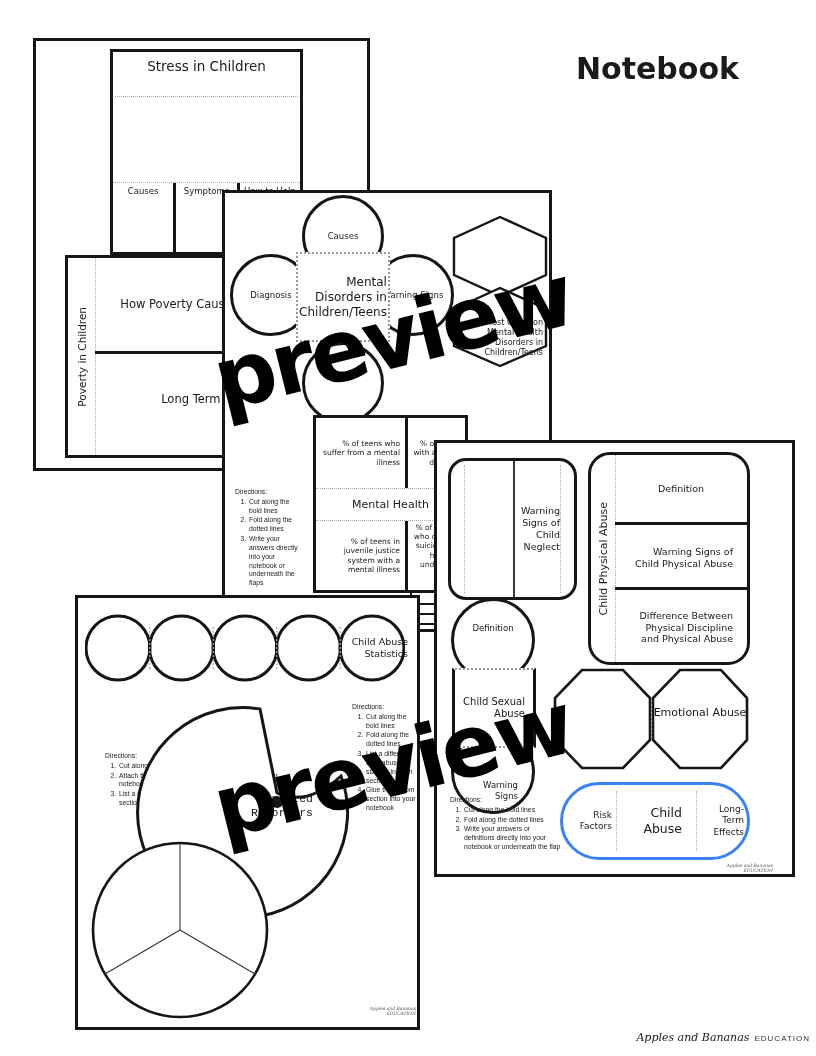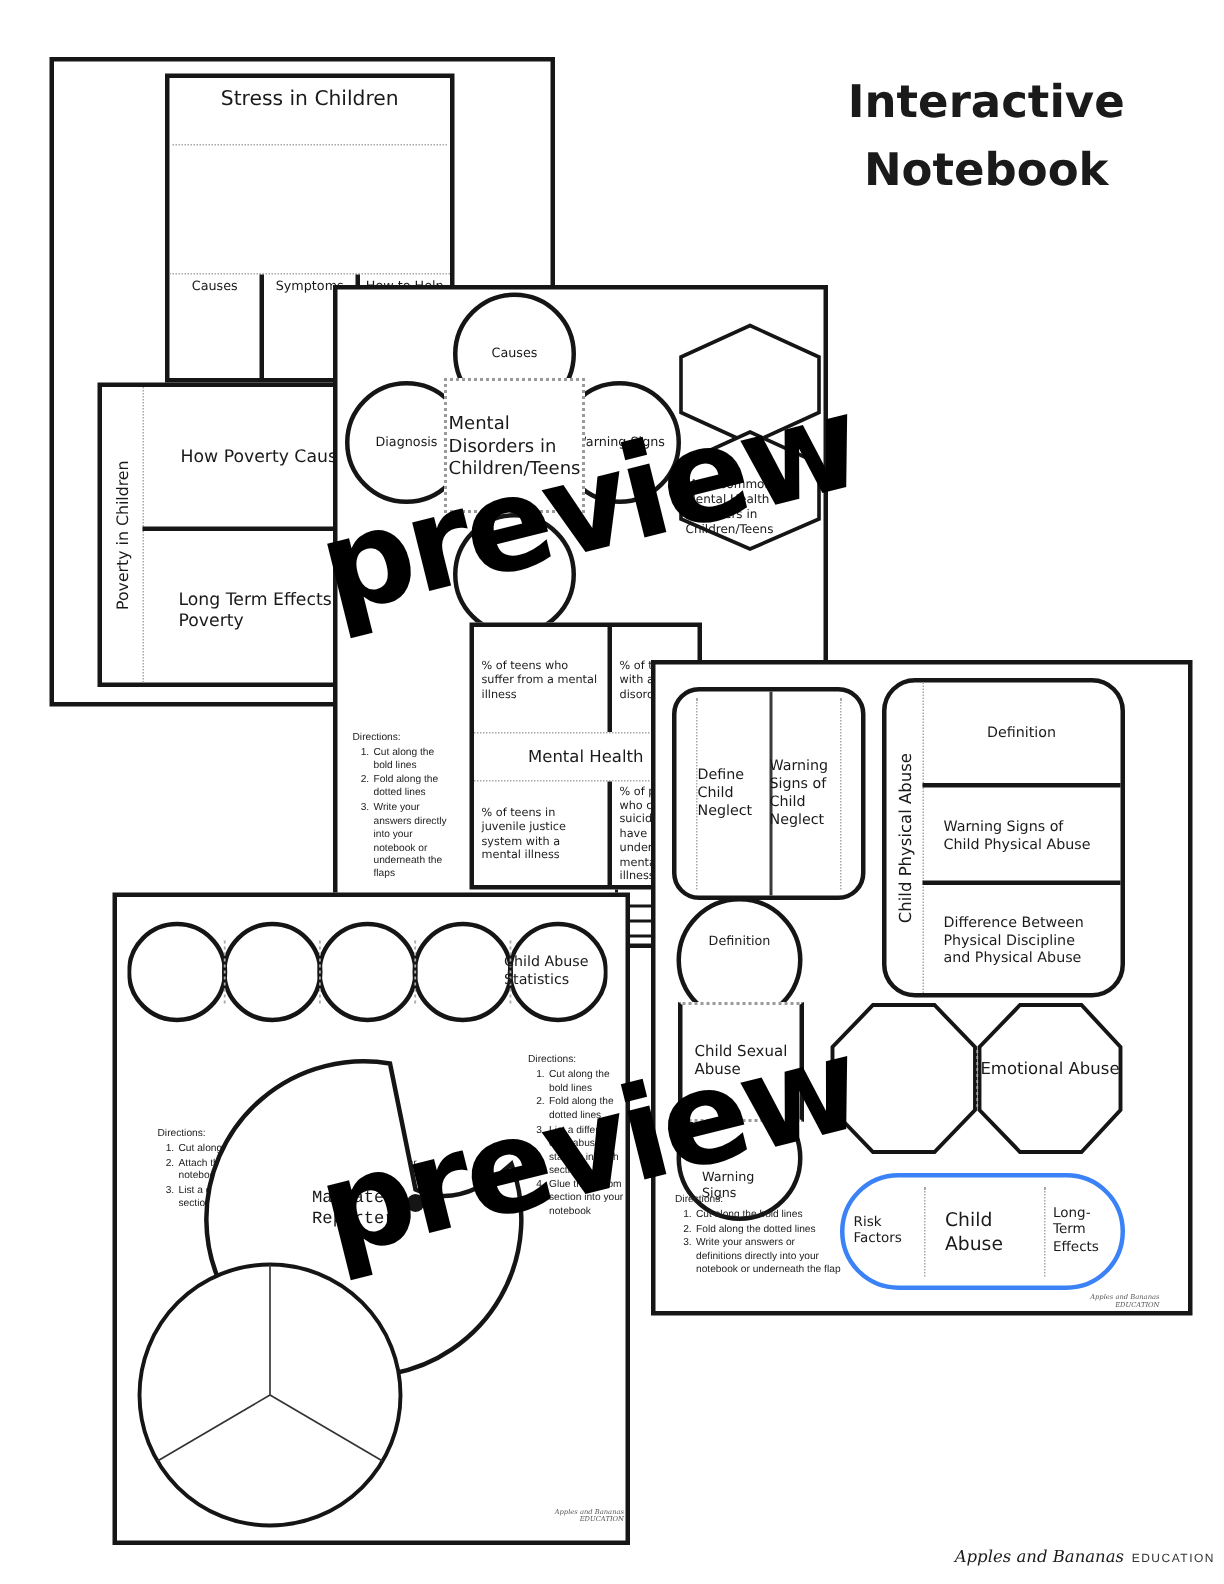--- a/index.html
+++ b/index.html
@@ -1,20 +1,20 @@
 <!DOCTYPE html>
 <html><head>
 <meta charset="utf-8">
 <style>
   html,body{margin:0;padding:0;background:#fff;}
   #stage{position:relative;width:816px;height:1056px;background:#fff;overflow:hidden;
          font-family:"DejaVu Sans",sans-serif;color:#1a1a1a;}
   .page{position:absolute;background:#fff;border:3px solid #161616;box-sizing:border-box;}
   .abs{position:absolute;box-sizing:border-box;}
-  .lbl{display:flex;align-items:center;justify-content:center;text-align:left;line-height:1.25;}
+  .lbl{display:flex;align-items:center;justify-content:center;text-align:right;line-height:1.25;}
   .c{position:absolute;border:3px solid #151515;border-radius:50%;box-sizing:border-box;}
   .dotv{border-left:1.5px dotted #a8a8a8;}
   .doth{border-top:1.5px dotted #a8a8a8;}
   .strip{position:absolute;display:flex;align-items:center;justify-content:center;}
   .vlabel{writing-mode:vertical-rl;transform:rotate(180deg);white-space:nowrap;}
   .dirs{position:absolute;font-family:"Liberation Sans",sans-serif;font-size:6.8px;line-height:1.3;color:#222;}
   .dirs .h{margin:0 0 1px 0;}
   .dirs ol{margin:0;padding:0 0 0 13px;}
   .dirs li{margin:0 0 1px 0;padding-left:1px;}
   .rounded{border:3px solid #161616;border-radius:20px;background:#fff;}
@@ -138,21 +138,20 @@
     <div class="abs lbl" style="left:130px;top:190px;width:105px;height:36px;font-size:11.5px;font-family:Liberation Mono, monospace;">Mandated Reporters</div>
     <div class="minibrand" style="left:262px;top:408px;width:76px;">Apples and Bananas EDUCATION</div>
   </div>
 
   <div class="page" style="left:434px;top:440px;width:361px;height:437px;z-index:40;">
 
     <div class="abs rounded" style="left:11px;top:15px;width:129px;height:142px;border-radius:18px;">
       <div class="abs dotv" style="left:13px;top:4px;bottom:4px;"></div>
       <div class="abs dotv" style="right:13px;top:4px;bottom:4px;"></div>
       <div class="abs" style="left:50%;top:0;bottom:0;border-left:2.5px solid #3a3a3a;"></div>
-      <div class="abs lbl" style="left:14px;top:0;bottom:0;width:47px;font-size:9.5px;">Define Child Neglect</div>
       <div class="abs lbl" style="right:14px;top:0;bottom:0;width:47px;font-size:9.5px;">Warning Signs of Child Neglect</div>
     </div>
 
     <div class="abs rounded" style="left:151px;top:9px;width:162px;height:213px;border-radius:22px;">
       <div class="strip" style="left:0;top:0;bottom:0;width:24px;border-right:1.5px dotted #a8a8a8;">
         <span class="vlabel" style="font-size:11px;">Child Physical Abuse</span>
       </div>
       <div class="abs lbl" style="left:24px;right:0;top:0;height:70px;border-bottom:3px solid #161616;font-size:9.5px;padding:0 10px;">Definition</div>
       <div class="abs lbl" style="left:24px;right:0;top:73px;height:62px;border-bottom:3px solid #161616;font-size:9.5px;padding:0 14px;">Warning Signs of Child Physical Abuse</div>
       <div class="abs lbl" style="left:24px;right:0;top:138px;bottom:0;font-size:9.5px;padding:0 14px;">Difference Between Physical Discipline and Physical Abuse</div>
@@ -184,21 +183,20 @@
       <ol>
         <li>Cut along the bold lines</li>
         <li>Fold along the dotted lines</li>
         <li>Write your answers or definitions directly into your notebook or underneath the flap</li>
       </ol>
     </div>
     <div class="minibrand" style="left:260px;top:420px;width:76px;">Apples and Bananas EDUCATION</div>
   </div>
 
   <div class="abs" style="left:540px;top:46px;width:235px;text-align:center;font-weight:bold;font-size:30px;line-height:1.5;z-index:50;">
-    <div>Interactive</div>
     <div>Notebook</div>
   </div>
 
   <div class="watermark" style="left:205px;top:340px;">preview</div>
   <div class="watermark" style="left:205px;top:768px;">preview</div>
 
   <div class="abs" style="left:636px;top:1026px;width:174px;text-align:right;z-index:50;">
     <span class="brand-script">Apples and Bananas</span>
     <span class="brand-caps">EDUCATION</span>
   </div>

